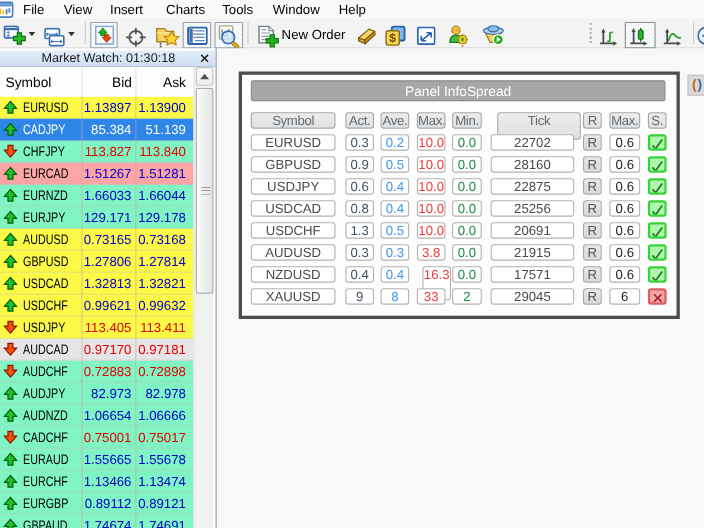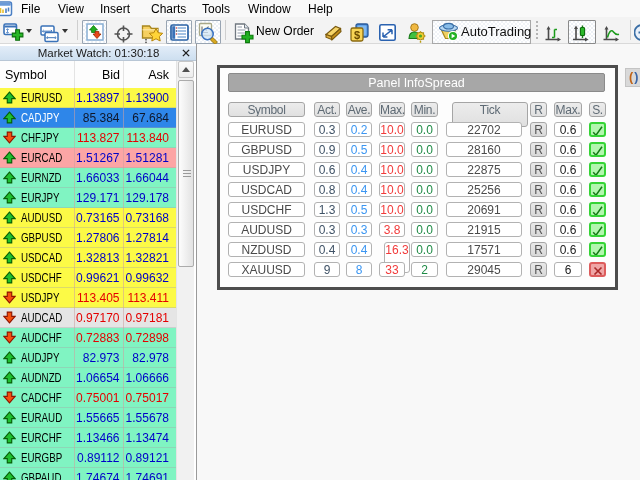--- a/index.html
+++ b/index.html
@@ -45,21 +45,21 @@
 #mwhead .a { position:absolute; right:7px; top:7px; }
 #mwhead i { position:absolute; top:0; width:1px; height:27px; background:#e4e4e4; }
 .mrow { position:absolute; left:0; width:176px; height:20px; font-size:12px;
   border-bottom:1px solid rgba(165,165,165,0.38); }
 .mrow .arr { position:absolute; left:3px; top:3px; width:13px; height:13px; }
 .msym { position:absolute; left:21px; top:3px; color:#000; font-size:12.5px;
   transform:scaleX(.78); transform-origin:0 50%; }
 .selw { color:#fff; }
 .bid { position:absolute; right:56.5px; top:3px; }
 .ask { position:absolute; right:7px; top:3px; }
-.nb { color:#0000c8; } .nr { color:#e40000; } .nw { color:#0f172a;margin-left:40px; }
+.nb { color:#0000c8; } .nr { color:#e40000; } .nw { color:#ffffff;margin-left:40px; }
 .v1,.v2 { position:absolute; top:0; width:1px; height:20px;
   background:rgba(205,160,160,0.55); }
 .v1 { left:74px; } .v2 { left:123px; }
 
 
 #mwsb { position:absolute; left:176px; top:17px; width:18px; height:419px;
   background:#f1f1f1; border-left:1px solid #e4e4e4; }
 #mwsb .up { position:absolute; left:1px; top:0; width:16px; height:17px;
   background:linear-gradient(#fbfbfb,#ededed); border:1px solid #c6c6c6;
   border-radius:2px; }
@@ -205,21 +205,20 @@
   <svg class="ticon" style="left:408px; top:6px" width="18" height="20" viewBox="0 0 18 20">
     <circle cx="6.5" cy="4.5" r="3.8" fill="#f0b840" stroke="#a87a1a" stroke-width="1"></circle>
     <path d="M1 15.5 c0-4.5 2.5-6.5 5.5-6.5 s5.5 2 5.5 6.5 z" fill="#40c040" stroke="#1a7a1a" stroke-width="1.1"></path>
     <g stroke="#b89a10" stroke-width="1.4">
       <path d="M12.5 8.2 v2 M12.5 17.8 v2 M7.6 13 h2 M15.4 13 h2 M9.1 9.6 l1.4 1.4 M14.5 15 l1.4 1.4 M15.9 9.6 l-1.4 1.4 M10.5 15 l-1.4 1.4"></path>
     </g>
     <circle cx="12.5" cy="13" r="3.8" fill="#f0cc30" stroke="#a8861a" stroke-width="1"></circle>
     <circle cx="12.5" cy="13" r="1.6" fill="#50a820"></circle>
   </svg>
 
-  <div id="autotr"><span>AutoTrading</span></div>
   <svg class="ticon" style="left:437px; top:5px" width="23" height="20" viewBox="0 0 23 20">
     <path d="M3.5 6 L19.5 6 L14.5 16.5 L8.5 16.5 Z" fill="#f0d060" stroke="#a8861a" stroke-width="1.2"></path>
     <ellipse cx="11.5" cy="6" rx="9" ry="3.2" fill="#b8d8f2" stroke="#3a6ea5" stroke-width="1.1"></ellipse>
     <ellipse cx="11.5" cy="4.2" rx="5" ry="2.8" fill="#88bce8" stroke="#3a6ea5" stroke-width="1.1"></ellipse>
     <circle cx="16" cy="14" r="4.6" fill="#22b122" stroke="#fff" stroke-width="1.1"></circle>
     <path d="M14.6 11.7 v4.6 l3.6-2.3 z" fill="#fff"></path>
   </svg>
   <div class="tsep" style="left:536px; background:repeating-linear-gradient(#b4b4b4 0 2px, transparent 2px 4px); width:2px; top:4px; height:19px"></div>
 
   <svg class="ticon" style="left:544px; top:9px" width="18" height="17" viewBox="0 0 18 17">
@@ -273,21 +272,21 @@
           <span class="ask nb">1.13900</span>
           <i class="v1"></i>
           <i class="v2"></i>
         </div>
 <div class="mrow" style="top:108px;background:#2e86e9">
           <svg class="arr" viewBox="0 0 14 14">
             <path d="M7 1.2 L13 8.2 H9.4 V12.8 H4.6 V8.2 H1 Z" fill="#1fbf2f" stroke="#065f06" stroke-width="1.2"></path>
           </svg>
           <span class="msym selw">CADJPY</span>
           <span class="bid nw">85.384</span>
-          <span class="ask nw">67.684</span>
+          <span class="ask nw">51.139</span>
           <i class="v1"></i>
           <i class="v2"></i>
         </div>
 <div class="mrow" style="top:128px;background:#80f4c2">
           <svg class="arr" viewBox="0 0 14 14">
             <path d="M7 12.8 L13 5.8 H9.4 V1.2 H4.6 V5.8 H1 Z" fill="#f4500e" stroke="#8f1500" stroke-width="1.2"></path>
           </svg>
           <span class="msym">CHFJPY</span>
           <span class="bid nr">113.827</span>
           <span class="ask nr">113.840</span>

